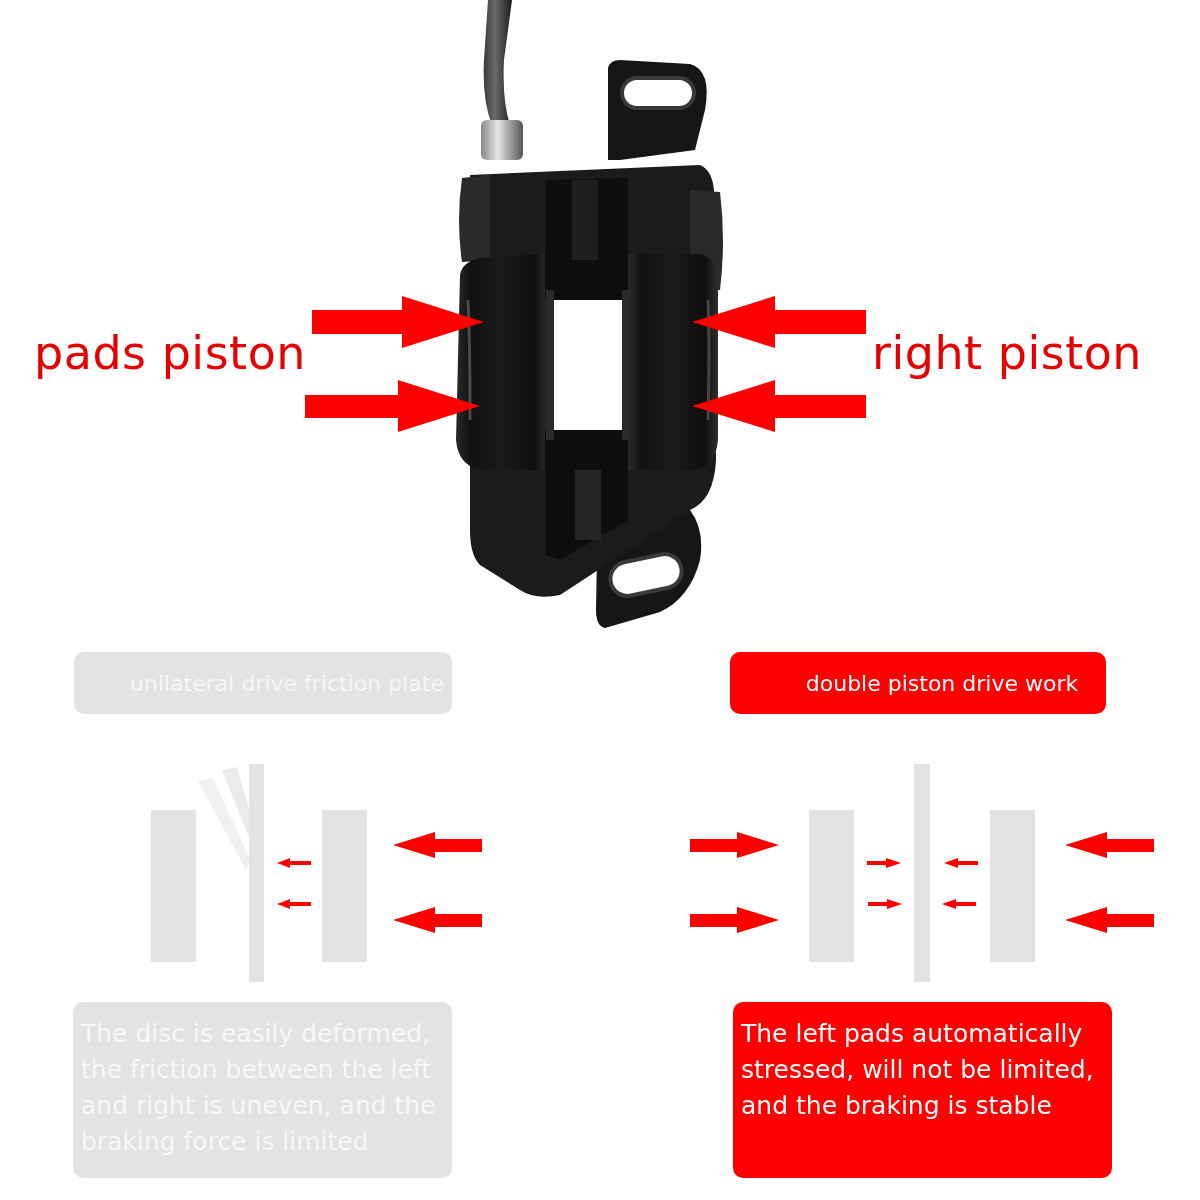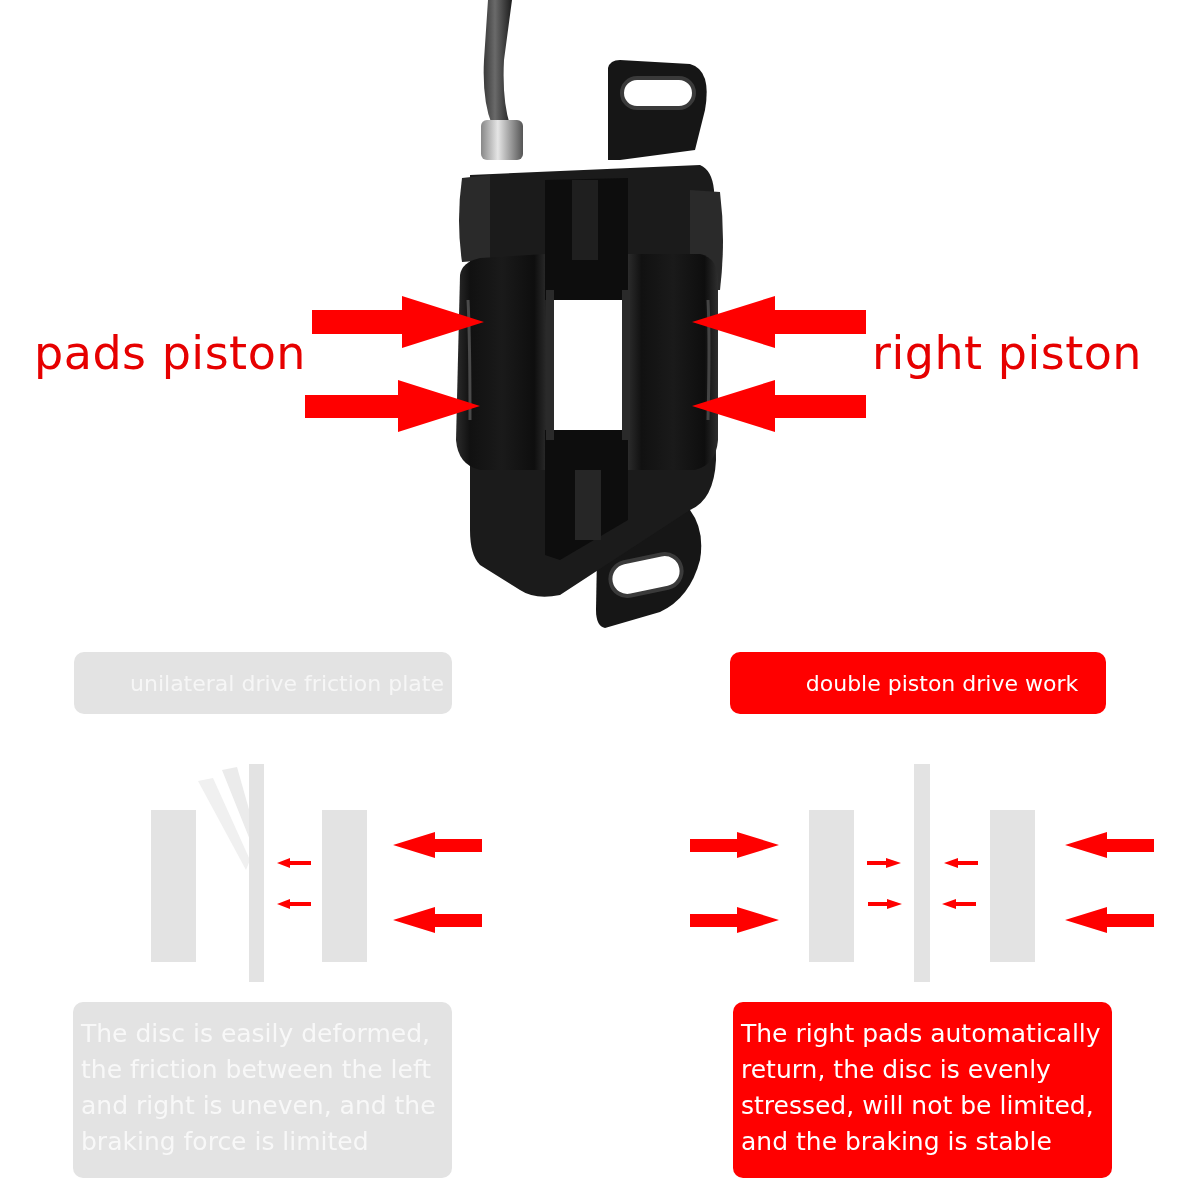--- a/index.html
+++ b/index.html
@@ -137,17 +137,16 @@
   </g>
 </svg>
 
 <div class="abs note note-grey" style="left:73px; top:1002px; width:379px; height:176px;">
   <div>The disc is easily deformed,</div>
   <div>the friction between the left</div>
   <div>and right is uneven, and the</div>
   <div>braking force is limited</div>
 </div>
 <div class="abs note note-red" style="left:733px; top:1002px; width:379px; height:176px;">
-  <div>The right pads automatically</div>
-  <div>return, the disc is evenly</div>
+  <div>The left pads automatically</div>
   <div>stressed, will not be limited,</div>
   <div>and the braking is stable</div>
 </div>
 
 </body></html>

